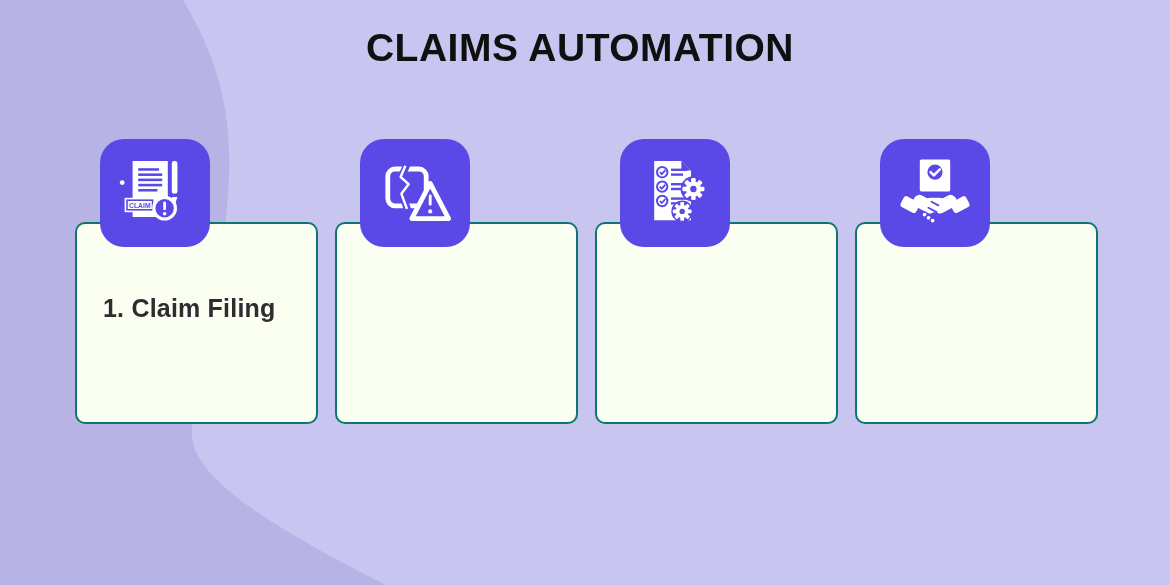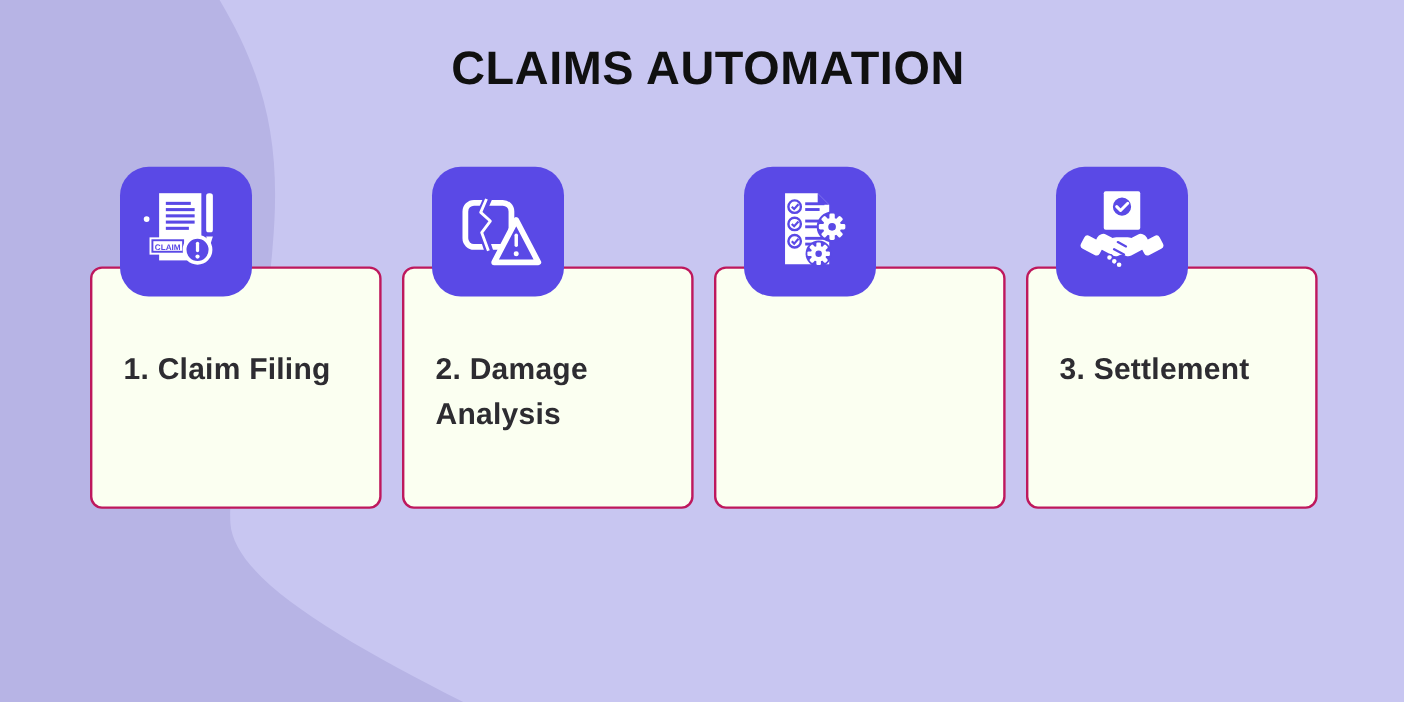--- a/index.html
+++ b/index.html
@@ -4,29 +4,29 @@
 <style>
   html,body{margin:0;padding:0;}
   body{
     width:1170px;height:585px;overflow:hidden;
     font-family:"Liberation Sans","DejaVu Sans",sans-serif;
     background:#c8c6f1;
   }
   .canvas{position:relative;width:1170px;height:585px;overflow:hidden;background:#c8c6f1;}
   .bg-svg{position:absolute;left:0;top:0;width:1170px;height:585px;}
   .title{
-    position:absolute;top:22px;left:0;width:1152px;margin:14px;
+    position:absolute;top:22px;left:0;width:1152px;margin:4px;
     text-align:center;font-size:39px;font-weight:800;letter-spacing:.5px;
     color:#101010;
   }
   .cards{position:absolute;left:75px;top:222px;display:flex;gap:17px;}
   .card{
     position:relative;box-sizing:border-box;
     width:243px;height:202px;
-    background:#fbfff1;border:2px solid #be185d;border-radius:10px;
+    background:#fbfff1;border:2px solid #0f766e;border-radius:10px;
   }
   .tile{
     position:absolute;top:-85px;left:23px;width:110px;height:108px;
     border-radius:24px;background:#5a49e6;
     display:flex;align-items:center;justify-content:center;
   }
   .tile svg{display:block;}
   .label{
     margin:66px 16px 0 26px;
     font-size:25px;font-weight:700;line-height:37px;
@@ -75,21 +75,20 @@
       <div class="tile">
         <svg width="80" height="80" viewBox="0 0 100 100">
           <rect x="16" y="20" width="48" height="46" rx="9" fill="none" stroke="#fff" stroke-width="6"></rect>
           <polyline points="40,14 33,30 43,39 34,51 41,72" fill="none" stroke="#5a49e6" stroke-width="9"></polyline>
           <polyline points="38,16 32,30 42,39 33,51 40,70" fill="none" stroke="#fff" stroke-width="3" stroke-linejoin="round"></polyline>
           <polygon points="69,38 92,82 46,82" fill="#5a49e6" stroke="#fff" stroke-width="6" stroke-linejoin="round"></polygon>
           <rect x="67.2" y="52" width="3.6" height="14" rx="1.8" fill="#fff"></rect>
           <circle cx="69" cy="73" r="2.6" fill="#fff"></circle>
         </svg>
       </div>
-      <div class="label">2. Damage Analysis</div>
     </div>
 
     <div class="card">
       <div class="tile">
         <svg width="80" height="80" viewBox="0 0 100 100">
           <path d="M24,10 H58 L70,22 V84 H24 Z" fill="#fff"></path>
           <polygon points="58,10 70,22 58,22" fill="#5a49e6"></polygon>
           <g fill="none" stroke="#5a49e6">
             <circle cx="34" cy="24" r="6.5" stroke-width="2.5"></circle>
             <path d="M31,24 L33.5,26.5 L38,21.5" stroke-width="2.2"></path>
@@ -157,17 +156,16 @@
             <rect x="40" y="70" width="14" height="2.4" rx="1.2" transform="rotate(28 47 71)"></rect>
             <rect x="44" y="62" width="12" height="2.4" rx="1.2" transform="rotate(28 50 63)"></rect>
           </g>
           <g fill="#fff" stroke="#5a49e6" stroke-width="1.6">
             <circle cx="37" cy="77" r="3.2"></circle>
             <circle cx="42" cy="81" r="3.2"></circle>
             <circle cx="47" cy="84.5" r="3.2"></circle>
           </g>
         </svg>
       </div>
-      <div class="label">3. Settlement</div>
     </div>
 
   </div>
 </div>
 
 </body></html>

